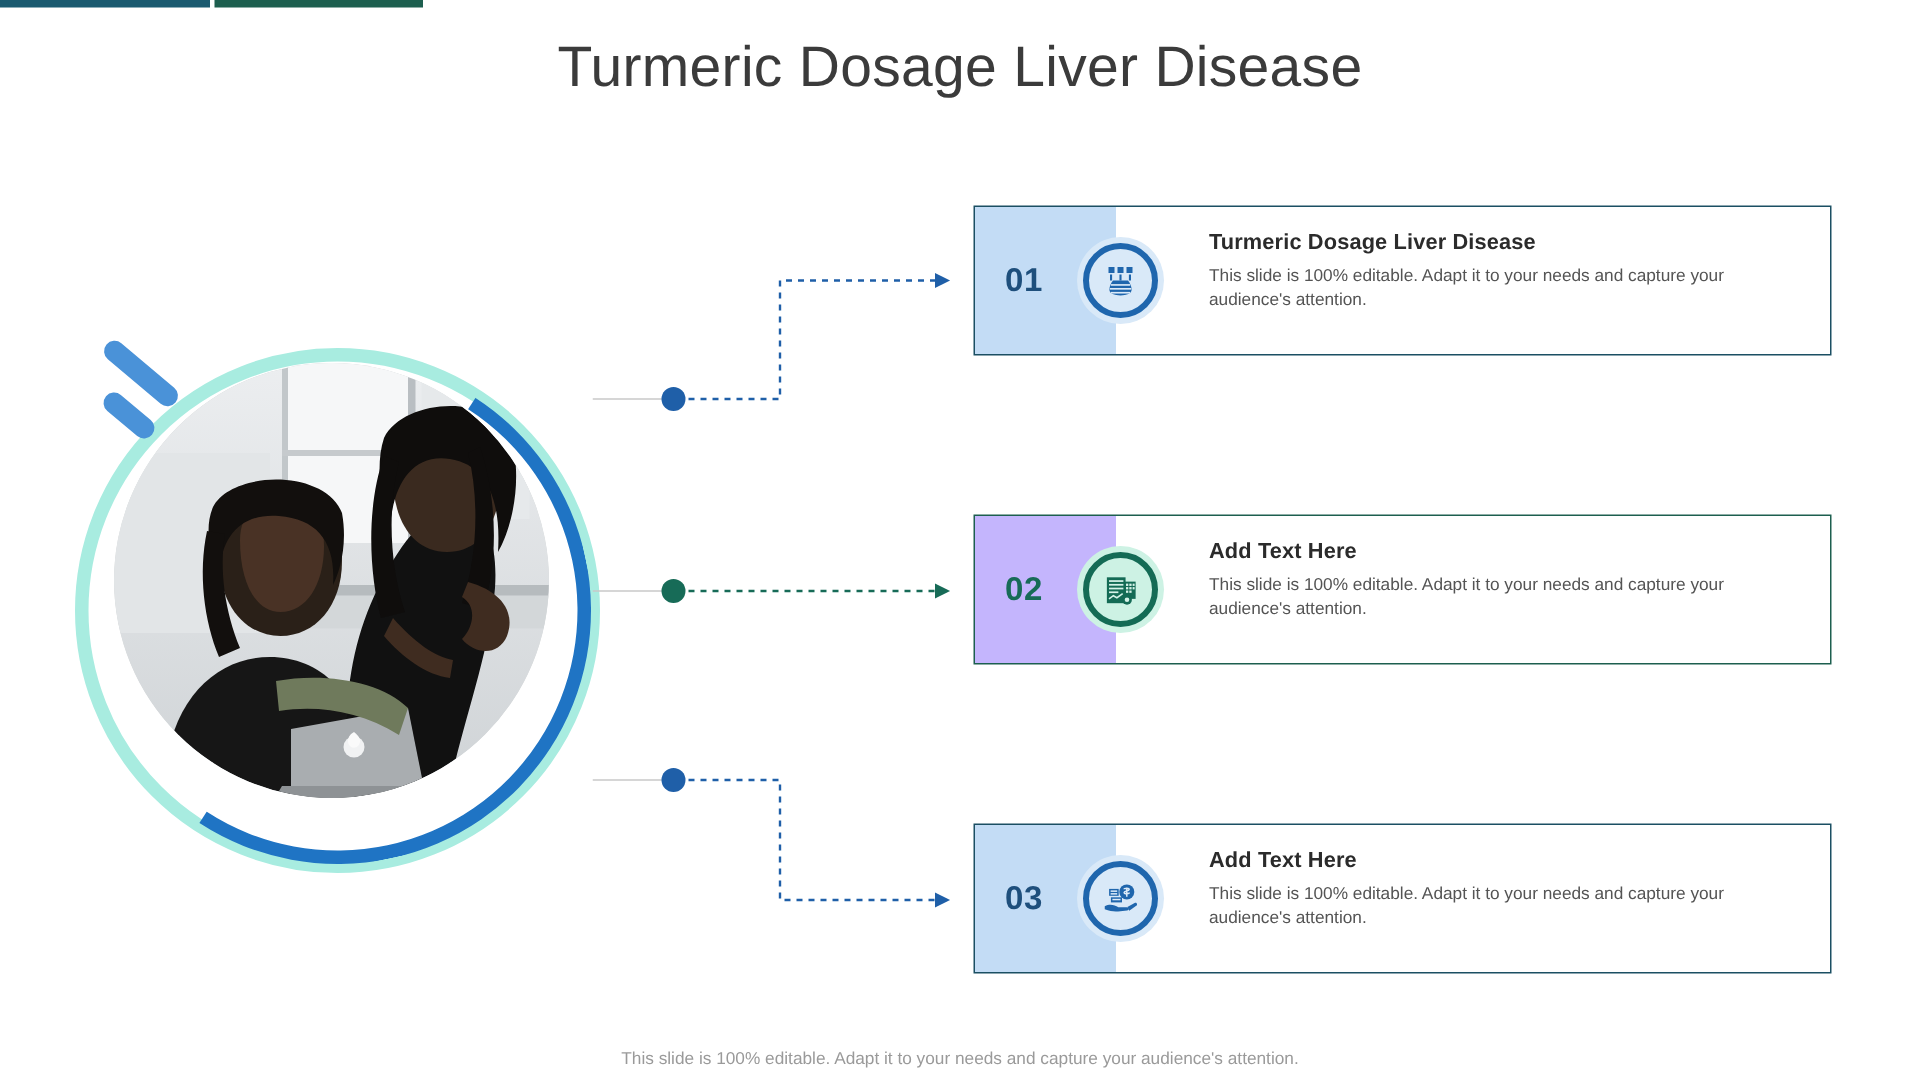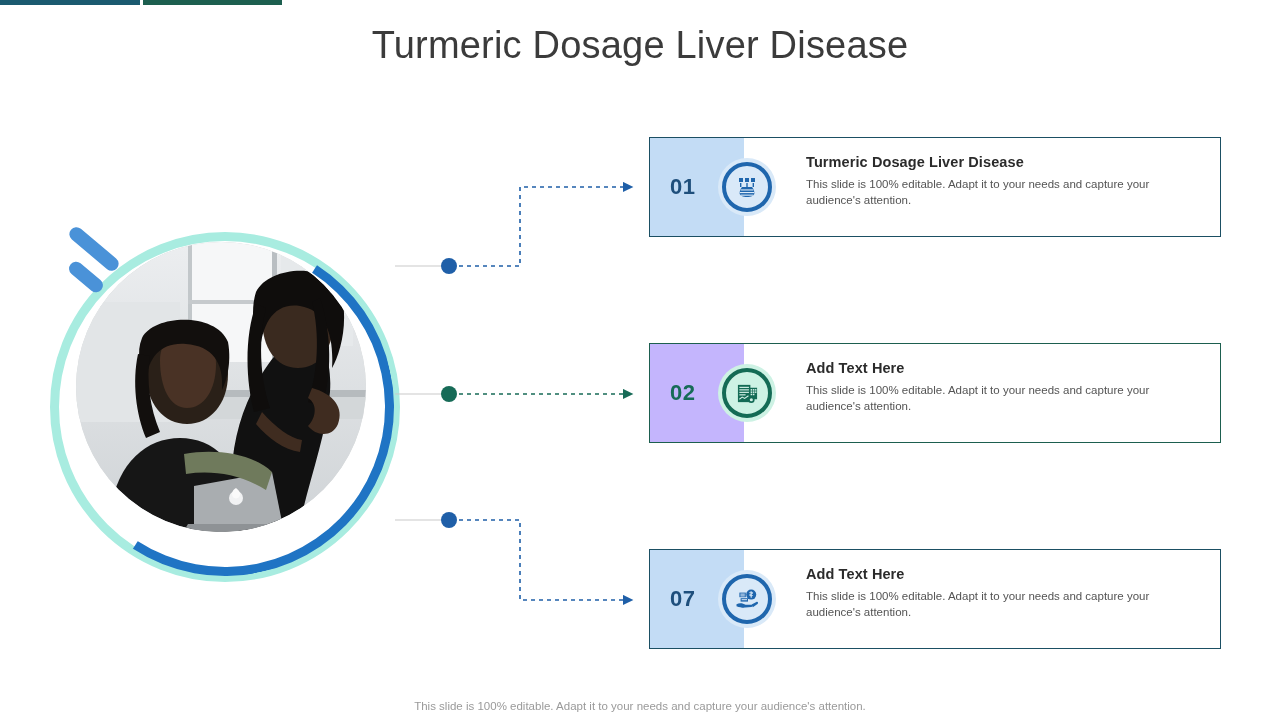--- a/index.html
+++ b/index.html
@@ -258,21 +258,21 @@
       </div>
     </div>
     <div class="card-body">
       <div class="card-head">Add Text Here</div>
       <div class="card-text">This slide is 100% editable. Adapt it to your needs and capture your audience's attention.</div>
     </div>
   </div>
 
   <div class="card card-3">
     <div class="accent accent-blue">
-      <span class="num num-blue">07</span>
+      <span class="num num-blue">03</span>
       <div class="icon-wrap halo-blue">
         <div class="icon-ring ring-b">
           <svg width="24" height="24" viewBox="0 0 24 24" xmlns="http://www.w3.org/2000/svg">
             <g fill="#1f66ad">
               <circle cx="16.2" cy="7.6" r="5"></circle>
               <rect x="4.4" y="5.6" width="6.4" height="4.6"></rect>
               <rect x="5.6" y="11.2" width="7.4" height="3.4"></rect>
               <path d="M1.5 17.2 C5 15.4 8 16.4 10.6 17.8 l5.6 0 c1.5 0 1.9 2 0.2 2.2 l-6 .6 c-2.6 .3 -5.4 -.2 -8.9 -1.4 Z"></path>
               <path d="M16.6 17.6 l4.8 -2.6 c1.3 -.7 2.3 1 1.1 1.9 l-4.7 3.3 Z"></path>
             </g>

